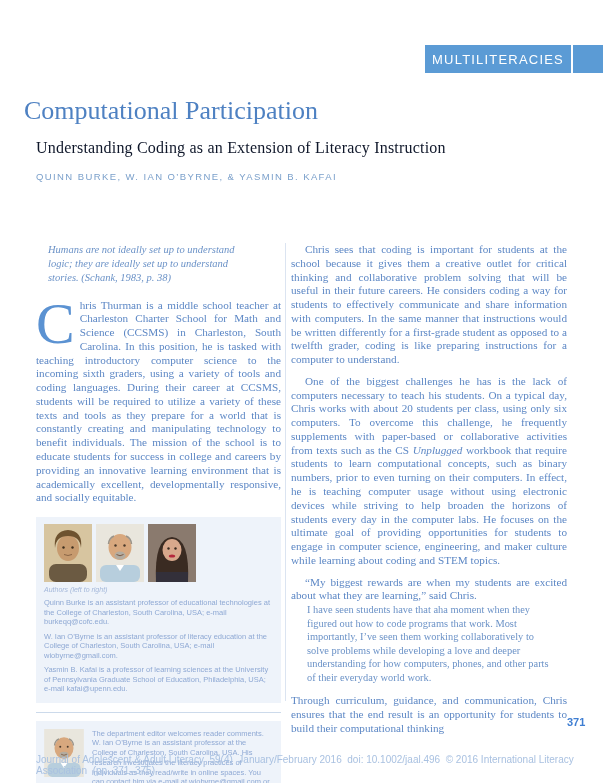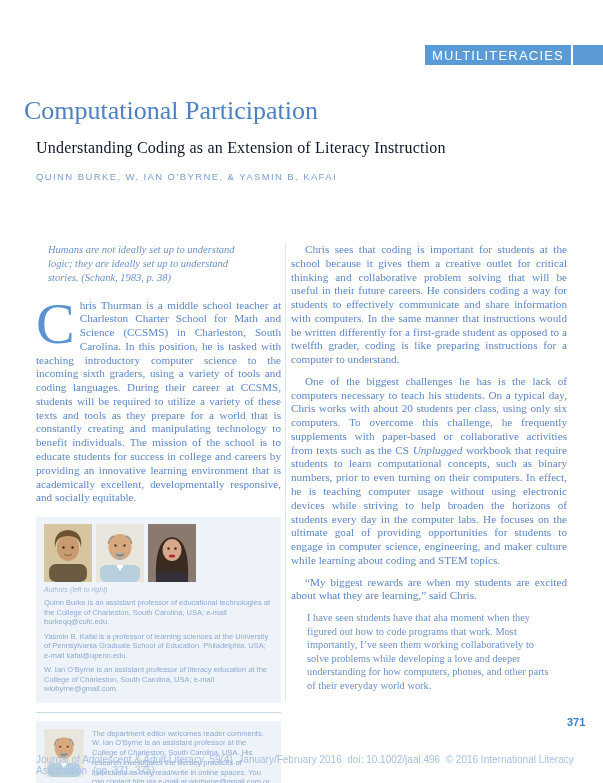--- a/index.html
+++ b/index.html
@@ -1,21 +1,21 @@
 <!DOCTYPE html>
 <html><head>
 <meta charset="utf-8">
 <style>
   html,body{margin:0;padding:0;}
   body{
     width:603px;height:783px;position:relative;overflow:hidden;
     background:#ffffff;font-family:"Liberation Serif",serif;
   }
   
-  .banner{position:absolute;top:45px;right:0;width:178px;height:20px;display:flex;}
+  .banner{position:absolute;top:45px;right:0;width:178px;height:28px;display:flex;}
   .banner-main{flex:1;background:#5b9bd5;color:#fff;font-family:"Liberation Sans",sans-serif;
     font-size:13px;letter-spacing:1.2px;display:flex;align-items:center;justify-content:center;}
   .banner-gap{width:2px;background:#ffffff;}
   .banner-end{width:30px;background:#5b9bd5;}
   
   .page-title{position:absolute;left:24px;top:96px;font-size:26px;line-height:1.15;
     color:#4e81c2;font-weight:normal;}
   .page-subtitle{position:absolute;left:36px;top:139px;font-family:Liberation Serif, serif;
     font-size:16px;color:#0f172a;letter-spacing:0.2px;}
   .authors-line{position:absolute;left:36px;top:171px;font-family:"Liberation Sans",sans-serif;
@@ -26,21 +26,21 @@
   .gutter{width:10px;position:relative;}
   .gutter-rule{position:absolute;left:4px;top:0;width:1px;height:458px;background:#dbe4f1;}
   .col-right{flex:1;}
   
   .epigraph{margin:0 0 14px 12px;width:212px;font-style:italic;font-size:10.5px;
     line-height:1.32;color:#6b92c7;}
   .body-p{margin:0;font-size:11.2px;line-height:1.23;color:#5c87c5;text-align:justify;}
   .indent{text-indent:14px;}
   .dropcap{float:left;font-size:58px;line-height:44px;padding-top:3px;margin:0 5px 0 0;
     color:#5b92d2;}
-  .blockquote{margin:8px 18px 10px 16px;font-size:10.4px;line-height:1.3;color:#6b92c7;
+  .blockquote{margin:0 18px 10px 16px;font-size:10.4px;line-height:1.3;color:#6b92c7;
     text-align:left;}
   .col-right .body-p + .body-p{margin-top:8px;}
   
   .authors-box{margin-top:12px;background:#eef3fa;padding:7px 8px 4px 8px;}
   .photos-row{display:flex;gap:4px;}
   .photo{width:48px;height:58px;display:block;}
   .caption{font-family:"Liberation Sans",sans-serif;font-size:7px;font-style:italic;
     color:#a4b8da;margin:4px 0 5px 0;}
   .bio{font-family:"Liberation Sans",sans-serif;font-size:7.5px;line-height:1.27;
     color:#8fa9d4;margin:0 0 5px 0;}
@@ -101,22 +101,22 @@
           <path d="M8 58 Q6 14 24 13 Q42 14 40 58 Z" fill="#3a2b22"></path>
           <ellipse cx="24" cy="26" rx="9.5" ry="11" fill="#d8a88c"></ellipse>
           <rect x="8" y="48" width="32" height="10" fill="#33303a"></rect>
           <circle cx="20.5" cy="24.5" r="1.2" fill="#3a2a20"></circle>
           <circle cx="27.5" cy="24.5" r="1.2" fill="#3a2a20"></circle>
           <ellipse cx="24" cy="32" rx="3.2" ry="1.6" fill="#b5283d"></ellipse>
         </svg>
       </div>
       <div class="caption">Authors (left to right)</div>
       <p class="bio">Quinn Burke is an assistant professor of educational technologies at the College of Charleston, South Carolina, USA; e-mail burkeqq@cofc.edu.</p>
+      <p class="bio">W. Ian O’Byrne is an assistant professor of literacy education at the College of Charleston, South Carolina, USA; e-mail wiobyrne@gmail.com.</p>
       <p class="bio">Yasmin B. Kafai is a professor of learning sciences at the University of Pennsylvania Graduate School of Education, Philadelphia, USA; e-mail kafai@upenn.edu.</p>
-      <p class="bio">W. Ian O’Byrne is an assistant professor of literacy education at the College of Charleston, South Carolina, USA; e-mail wiobyrne@gmail.com.</p>
     </div>
 
     <div class="divider"></div>
 
     <div class="editor-box">
       <svg class="editor-photo" viewBox="0 0 48 58">
         <rect width="48" height="58" fill="#e9e6dd"></rect>
         <rect x="4" y="41" width="40" height="17" rx="6" fill="#b7cedd"></rect>
         <path d="M20 41 L24 47 L28 41 Z" fill="#ffffff"></path>
         <ellipse cx="24" cy="23" rx="11.5" ry="13" fill="#d8a87e"></ellipse>
@@ -132,17 +132,18 @@
 
   <div class="gutter">
     <div class="gutter-rule"></div>
   </div>
 
   <div class="col-right">
     <p class="body-p indent">Chris sees that coding is important for students at the school because it gives them a creative outlet for critical thinking and collaborative problem solving that will be useful in their future careers. He considers coding a way for students to effectively communicate and share information with computers. In the same manner that instructions would be written differently for a first-grade student as opposed to a twelfth grader, coding is like preparing instructions for a computer to understand.</p>
     <p class="body-p indent"><span>One of the biggest challenges he has is the lack of computers necessary to teach his students. On a typical day, Chris works with about 20 students per class, using only six computers. To overcome this challenge, he frequently supplements with paper-based or collaborative activities from texts such as the CS </span><em>Unplugged</em><span> workbook that require students to learn computational concepts, such as binary numbers, prior to even turning on their computers. In effect, he is teaching computer usage without using electronic devices while striving to help broaden the horizons of students every day in the computer labs. He focuses on the ultimate goal of providing opportunities for students to engage in computer science, engineering, and maker culture while learning about coding and STEM topics.</span></p>
     <p class="body-p indent">“My biggest rewards are when my students are excited about what they are learning,” said Chris.</p>
     <p class="blockquote">I have seen students have that aha moment when they figured out how to code programs that work. Most importantly, I’ve seen them working collaboratively to solve problems while developing a love and deeper understanding for how computers, phones, and other parts of their everyday world work.</p>
+    <p class="body-p">Through curriculum, guidance, and communication, Chris ensures that the end result is an opportunity for students to build their computational thinking</p>
   </div>
 </div>
 
 <div class="page-number">371</div>
 <div class="footer">Journal of Adolescent &amp; Adult Literacy  59(4)  January/February 2016  doi: 10.1002/jaal.496  © 2016 International Literacy Association  (pp. 371–375)</div>
 
 </body></html>

